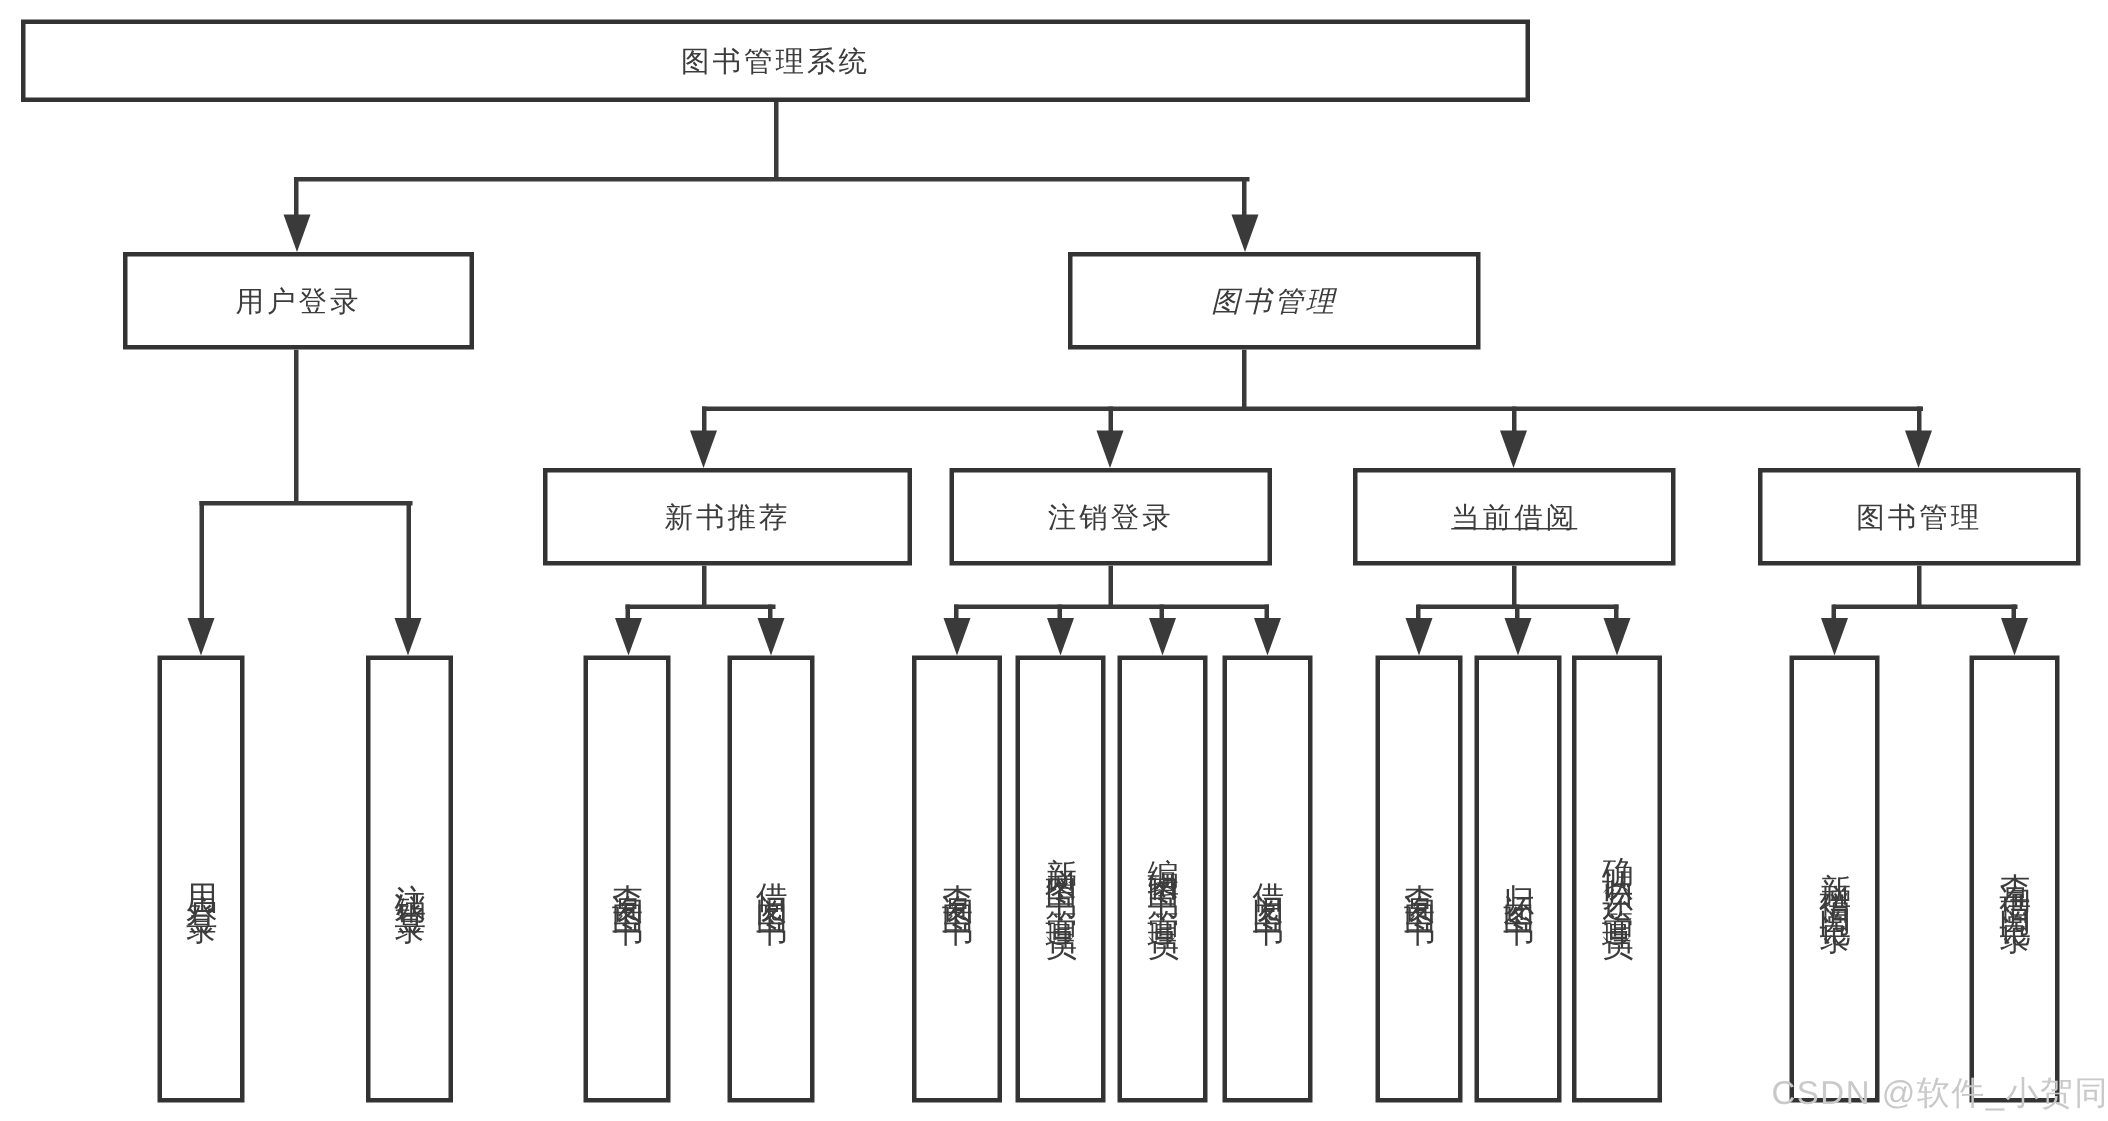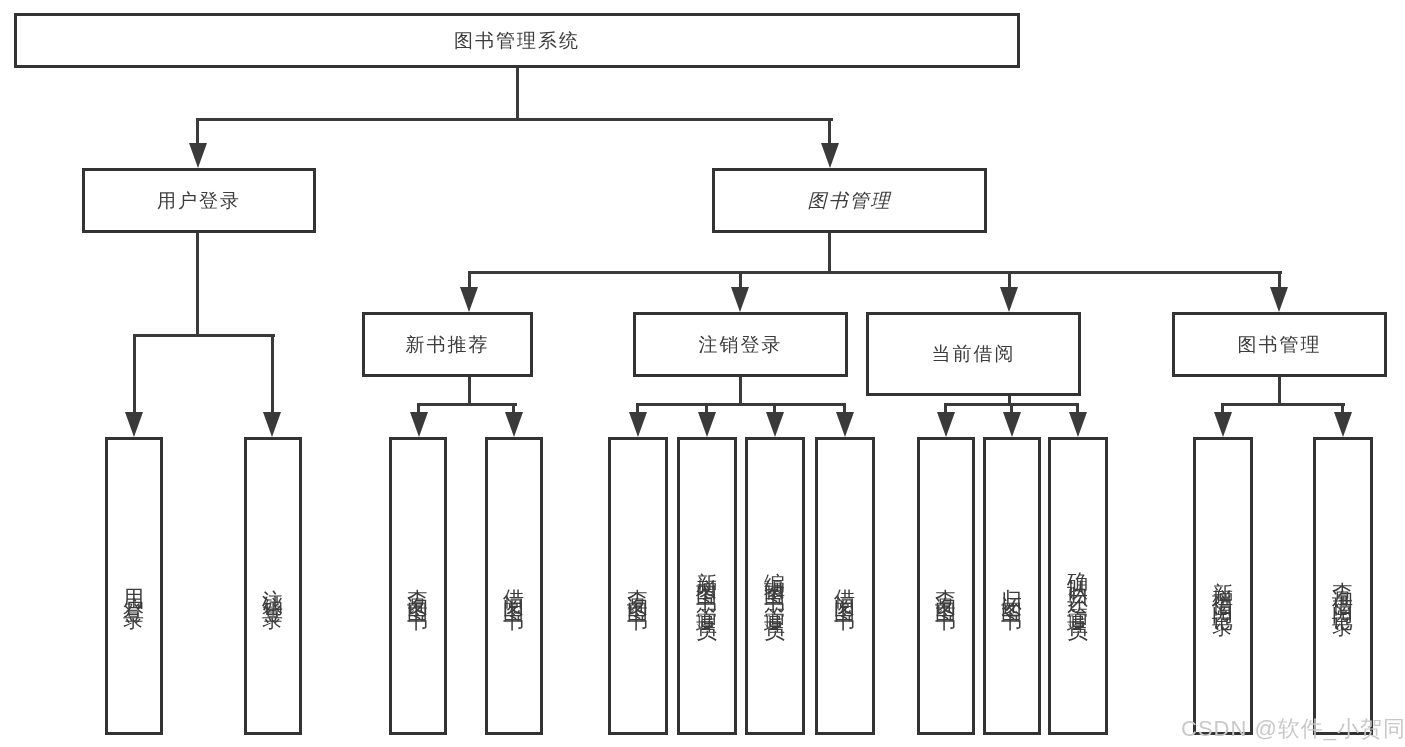--- a/index.html
+++ b/index.html
@@ -106,27 +106,27 @@
   <div class="hline" style="left:468px;top:271px;width:814px;"></div>
   <div class="vline" style="left:468px;top:271px;height:20px;"></div>
   <div class="arrow" style="left:460px;top:287px;"></div>
   <div class="vline" style="left:739px;top:271px;height:20px;"></div>
   <div class="arrow" style="left:731px;top:287px;"></div>
   <div class="vline" style="left:1008px;top:271px;height:20px;"></div>
   <div class="arrow" style="left:1000px;top:287px;"></div>
   <div class="vline" style="left:1278px;top:271px;height:20px;"></div>
   <div class="arrow" style="left:1270px;top:287px;"></div>
 
-  <div class="hbox" style="left:362px;top:312px;width:171px;height:65px;">
+  <div class="hbox" style="left:362px;top:312px;width:246px;height:65px;">
     <span>新书推荐</span>
   </div>
   <div class="hbox" style="left:633px;top:312px;width:215px;height:65px;">
     <span>注销登录</span>
   </div>
-  <div class="hbox" style="left:866px;top:312px;width:215px;height:84px;">
+  <div class="hbox" style="left:902px;top:312px;width:215px;height:65px;text-decoration:underline;">
     <span>当前借阅</span>
   </div>
   <div class="hbox" style="left:1172px;top:312px;width:215px;height:65px;">
     <span>图书管理</span>
   </div>
 
   <div class="vline" style="left:468px;top:377px;height:29px;"></div>
   <div class="hline" style="left:417px;top:403px;width:100px;"></div>
   <div class="vline" style="left:417px;top:403px;height:14px;"></div>
   <div class="arrow" style="left:410px;top:412px;"></div>

